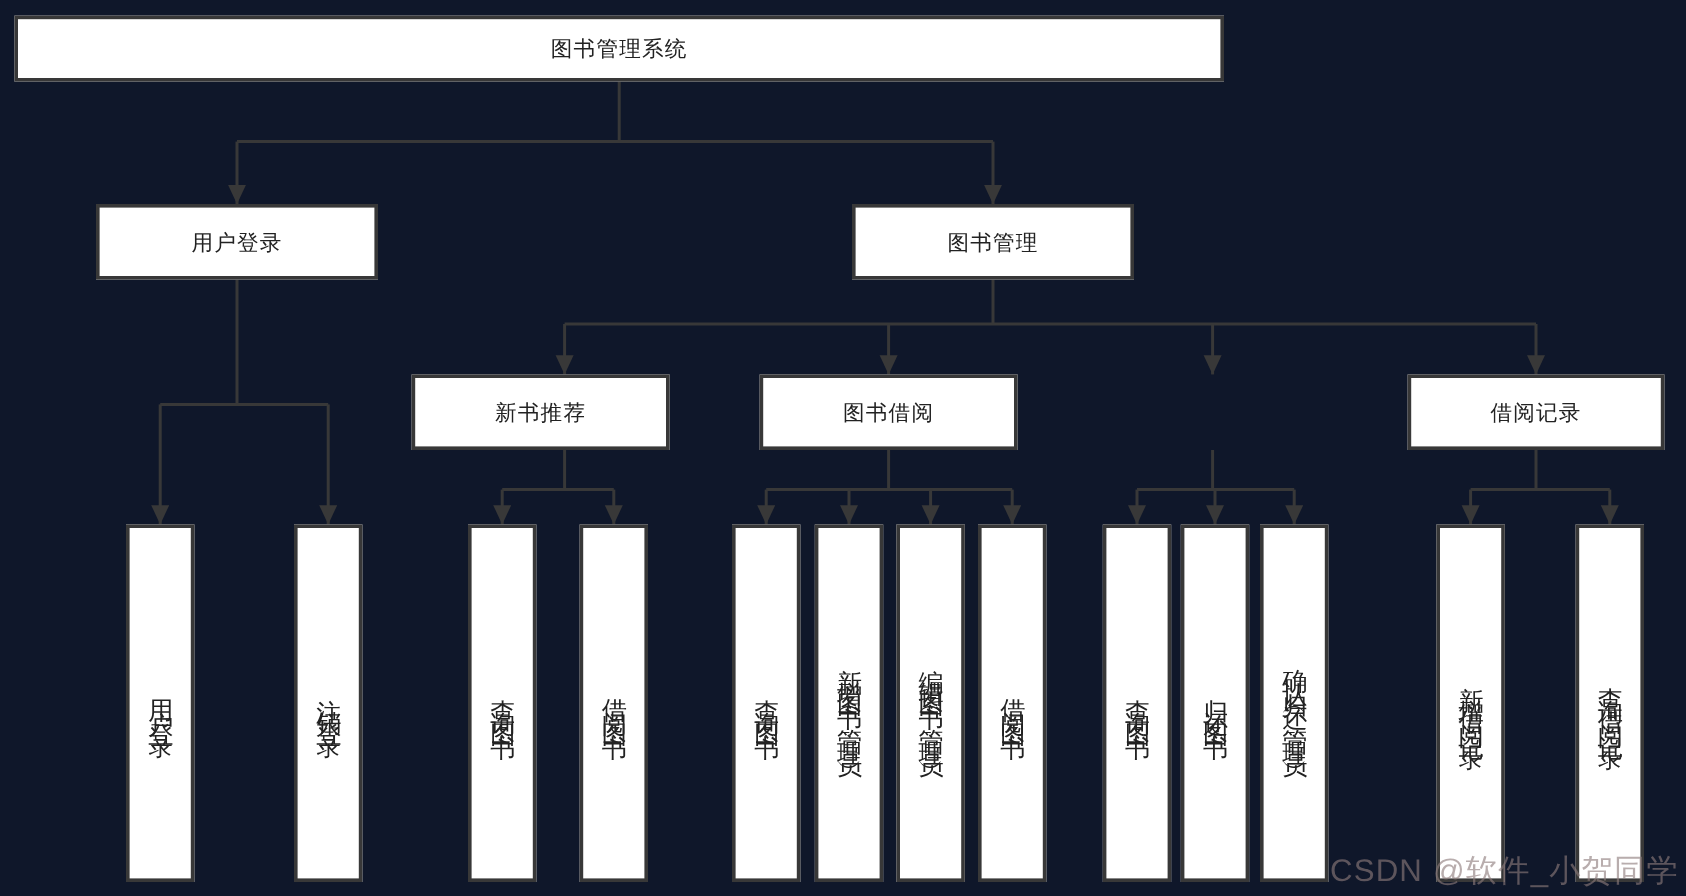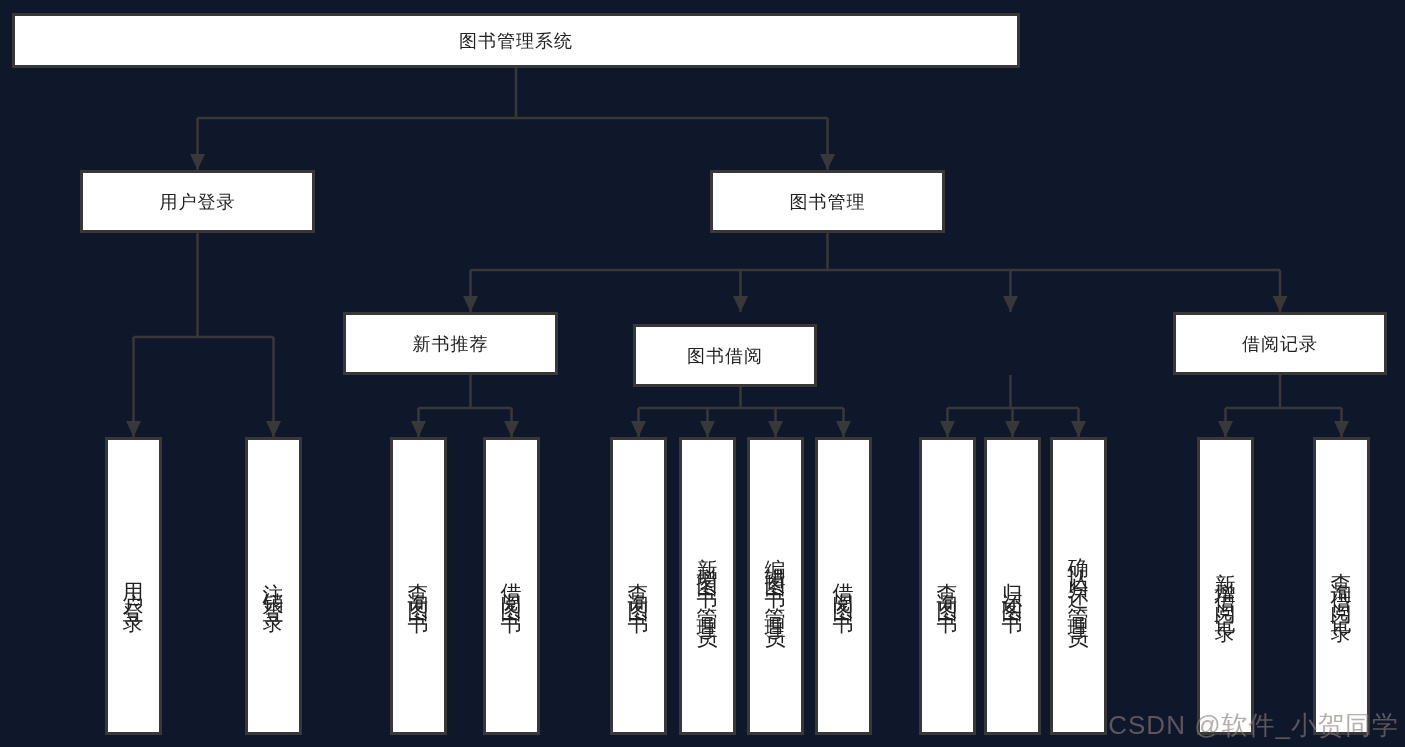--- a/index.html
+++ b/index.html
@@ -98,21 +98,21 @@
   <div class="hnode" style="left:80px;top:170px;width:235px;height:63px;">
     <span>用户登录</span>
   </div>
   <div class="hnode" style="left:710px;top:170px;width:235px;height:63px;">
     <span>图书管理</span>
   </div>
 
   <div class="hnode" style="left:343px;top:312px;width:215px;height:63px;">
     <span>新书推荐</span>
   </div>
-  <div class="hnode" style="left:633px;top:312px;width:184px;height:63px;margin-top:12px;">
+  <div class="hnode" style="left:633px;top:312px;width:215px;height:63px;">
     <span>图书借阅</span>
   </div>
   <div class="hnode" style="left:1173px;top:312px;width:214px;height:63px;">
     <span>借阅记录</span>
   </div>
 
   <div class="vnode" style="left:105px;top:437px;width:57px;height:298px;">
     <span>用户登录</span>
   </div>
   <div class="vnode" style="left:245px;top:437px;width:57px;height:298px;">

